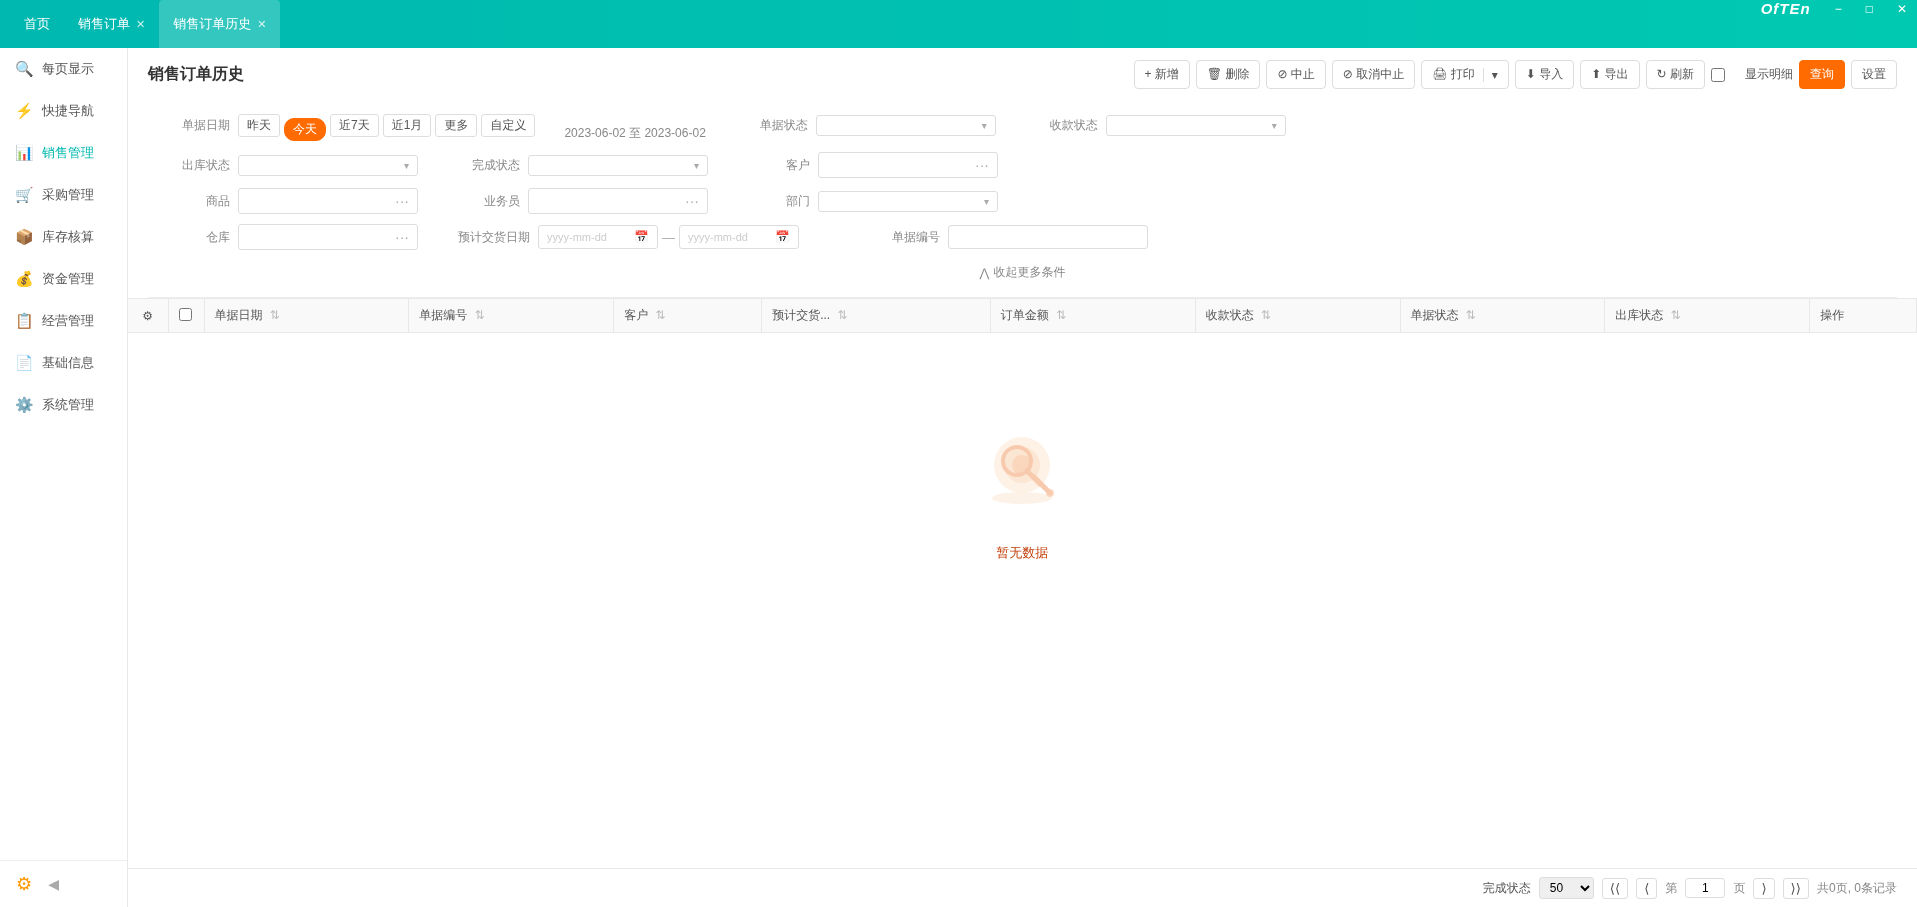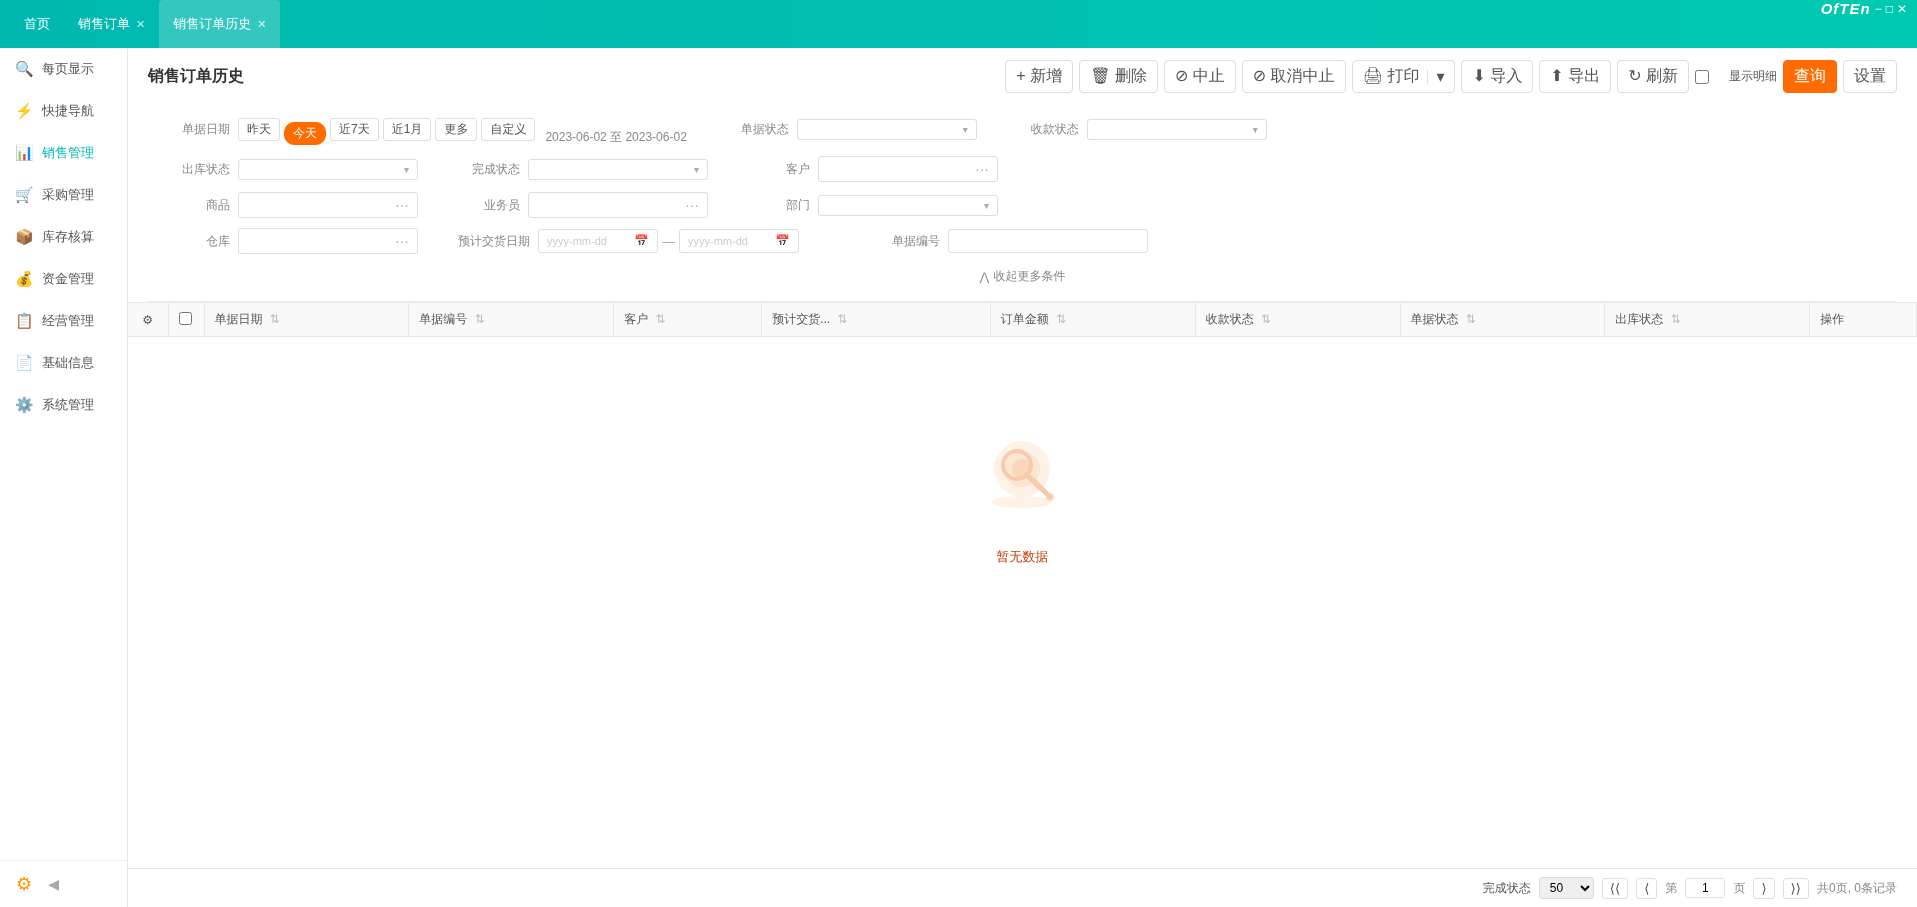--- a/index.html
+++ b/index.html
@@ -5,21 +5,21 @@
     * { box-sizing: border-box; margin: 0; padding: 0; }
     body { font-family: 'Microsoft YaHei', Arial, sans-serif; font-size: 13px; background: #f5f5f5; color: #333; display: flex; flex-direction: column; height: 907px; overflow: hidden; }
 
     
     .top-bar { height: 48px; background: linear-gradient(90deg, #00b8b0, #00c9b1); display: flex; align-items: flex-start; padding: 0 10px; justify-content: space-between; flex-shrink: 0; }
     .top-bar-tabs { display: flex; align-items: center; height: 100%; }
     .top-tab { display: flex; align-items: center; padding: 0 14px; height: 100%; color: #fff; font-size: 13px; cursor: pointer; position: relative; }
     .top-tab.home { background: transparent; }
     .top-tab.active { background: rgba(255,255,255,0.2); border-radius: 4px 4px 0 0; }
     .top-tab .close-btn { margin-left: 6px; font-size: 11px; opacity: 0.8; }
-    .top-bar-right { display: flex; align-items: center; gap: 4px; color: #fff; font-size: 12px; }
+    .top-bar-right { display: flex; align-items: center; gap: 24px; color: #fff; font-size: 12px; }
     .top-bar-right span { cursor: pointer; }
     .brand-text { font-style: italic; font-weight: bold; font-size: 15px; color: #fff; letter-spacing: 1px; }
 
     
     .main-layout { display: flex; flex: 1; overflow: hidden; }
 
     
     .sidebar { width: 128px; background: #fff; border-right: 1px solid #e8e8e8; display: flex; flex-direction: column; flex-shrink: 0; }
     .sidebar-item { display: flex; align-items: center; padding: 12px 16px; cursor: pointer; font-size: 13px; color: #555; gap: 8px; }
     .sidebar-item.active { color: #00b8b0; }
@@ -28,32 +28,32 @@
     .sidebar-bottom-icon { color: #f90; font-size: 18px; cursor: pointer; }
 
     
     .content { flex: 1; display: flex; flex-direction: column; overflow: hidden; background: #f5f5f5; }
 
     
     .page-header { background: #fff; padding: 12px 20px 0 20px; border-bottom: 1px solid #e8e8e8; }
     .page-title-row { display: flex; align-items: center; justify-content: space-between; margin-bottom: 10px; }
     .page-title { font-size: 16px; font-weight: bold; color: #333; }
     .toolbar { display: flex; align-items: center; gap: 6px; }
-    .toolbar-btn { display: flex; align-items: center; gap: 4px; padding: 5px 10px; border: 1px solid #ddd; border-radius: 4px; background: #fff; cursor: pointer; font-size: 16px; color: #555; white-space: nowrap; }
+    .toolbar-btn { display: flex; align-items: center; gap: 4px; padding: 5px 10px; border: 1px solid #ddd; border-radius: 4px; background: #fff; cursor: pointer; font-size: 12px; color: #555; white-space: nowrap; }
     .toolbar-btn.orange { background: #ff6b00; color: #fff; border-color: #ff6b00; }
     .toolbar-btn.split { display: flex; align-items: center; }
     .toolbar-btn.split .divider { width: 1px; height: 14px; background: #ddd; margin: 0 4px; }
     .show-detail-label { font-size: 12px; color: #555; display: flex; align-items: center; gap: 20px; }
     .show-detail-cb { width: 14px; height: 14px; }
 
     
     .filter-area { padding: 10px 20px; background: #fff; border-bottom: 1px solid #eee; }
     .filter-row { display: flex; align-items: center; margin-bottom: 10px; gap: 0; }
     .filter-label { color: #888; font-size: 12px; min-width: 70px; text-align: right; padding-right: 8px; flex-shrink: 0; }
-    .filter-control { flex: 1; display: flex; align-items: center; gap: 4px; }
+    .filter-control { flex: 1; display: flex; align-items: center; gap: 23px; }
     .date-btns { display: flex; align-items: center; gap: 4px; }
     .date-btn { padding: 2px 8px; border: 1px solid #ddd; border-radius: 3px; font-size: 12px; cursor: pointer; color: #555; background: #fff; }
     .date-btn.active { background: #ff6b00; color: #fff; border-color: #ff6b00; border-radius: 10px; margin-top: 8px; }
     .date-range { font-size: 12px; color: #888; margin-left: 6px; margin-top: 16px; }
     .filter-select { display: flex; align-items: center; border: 1px solid #ddd; border-radius: 3px; padding: 4px 8px; font-size: 12px; color: #555; background: #fff; cursor: pointer; min-width: 180px; justify-content: space-between; }
     .filter-select .arrow { color: #aaa; margin-left: 8px; font-size: 10px; }
     .filter-input { border: 1px solid #ddd; border-radius: 3px; padding: 4px 8px; font-size: 12px; color: #555; background: #fff; min-width: 180px; }
     .filter-ellipsis { color: #aaa; font-size: 14px; margin-left: 4px; }
     .date-picker-input { border: 1px solid #ddd; border-radius: 3px; padding: 4px 8px; font-size: 12px; color: #aaa; background: #fff; width: 120px; display: flex; align-items: center; justify-content: space-between; }
     .date-picker-input .cal-icon { color: #f90; }

